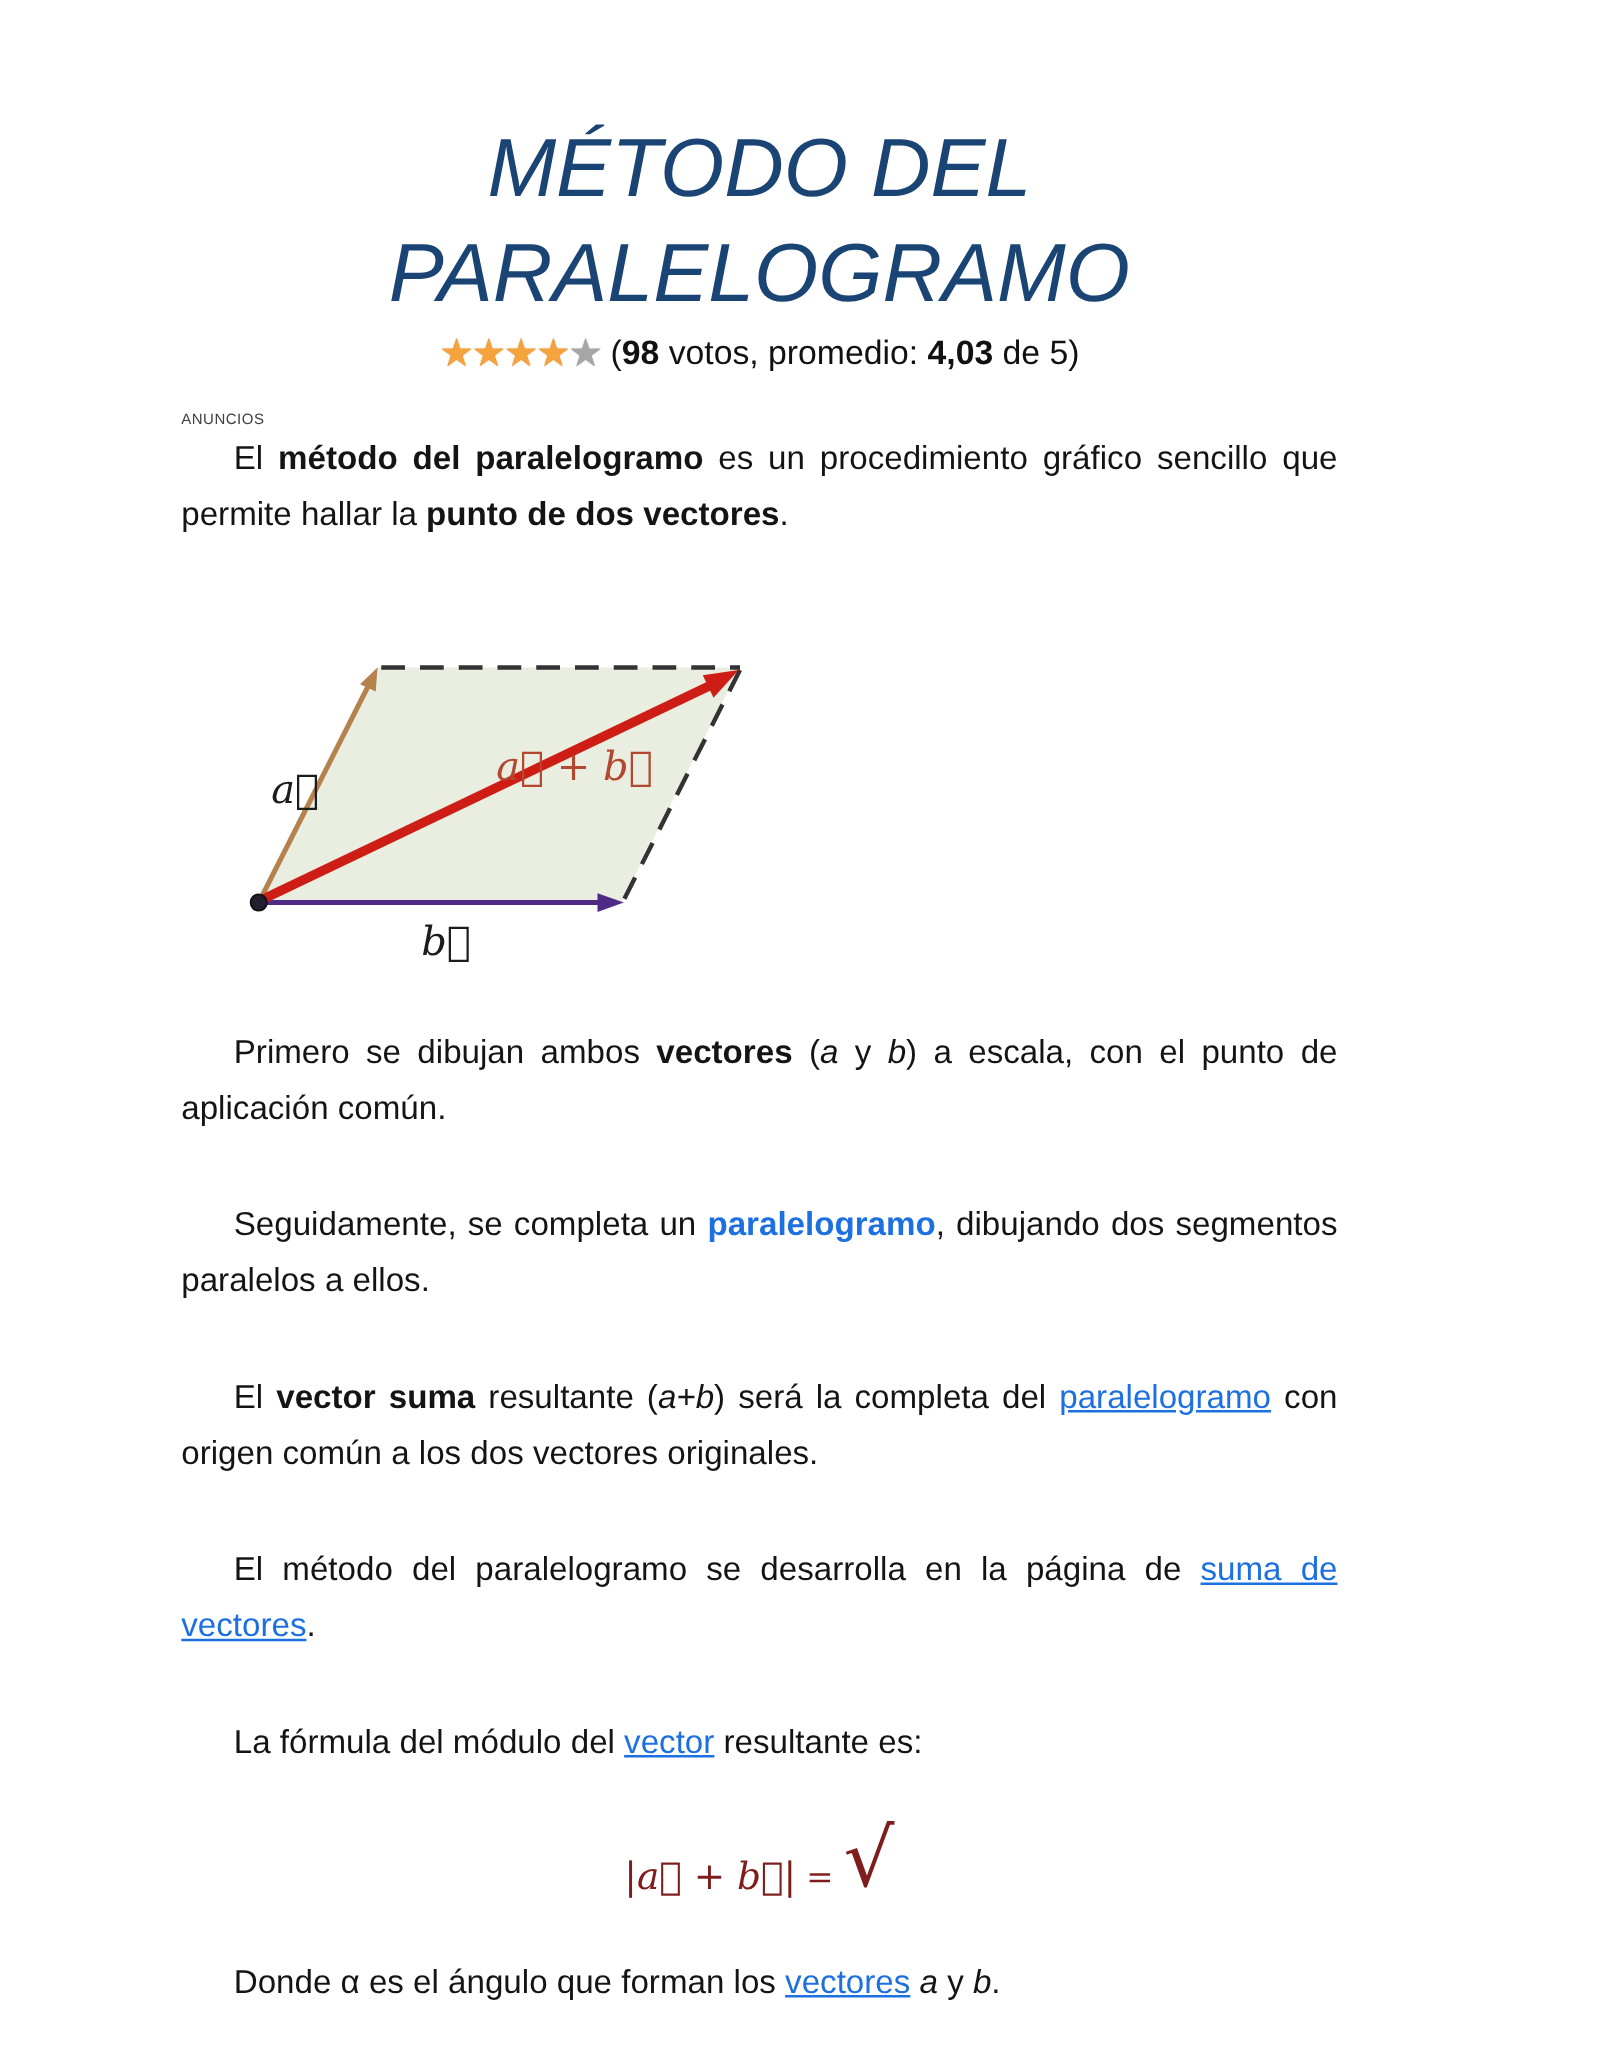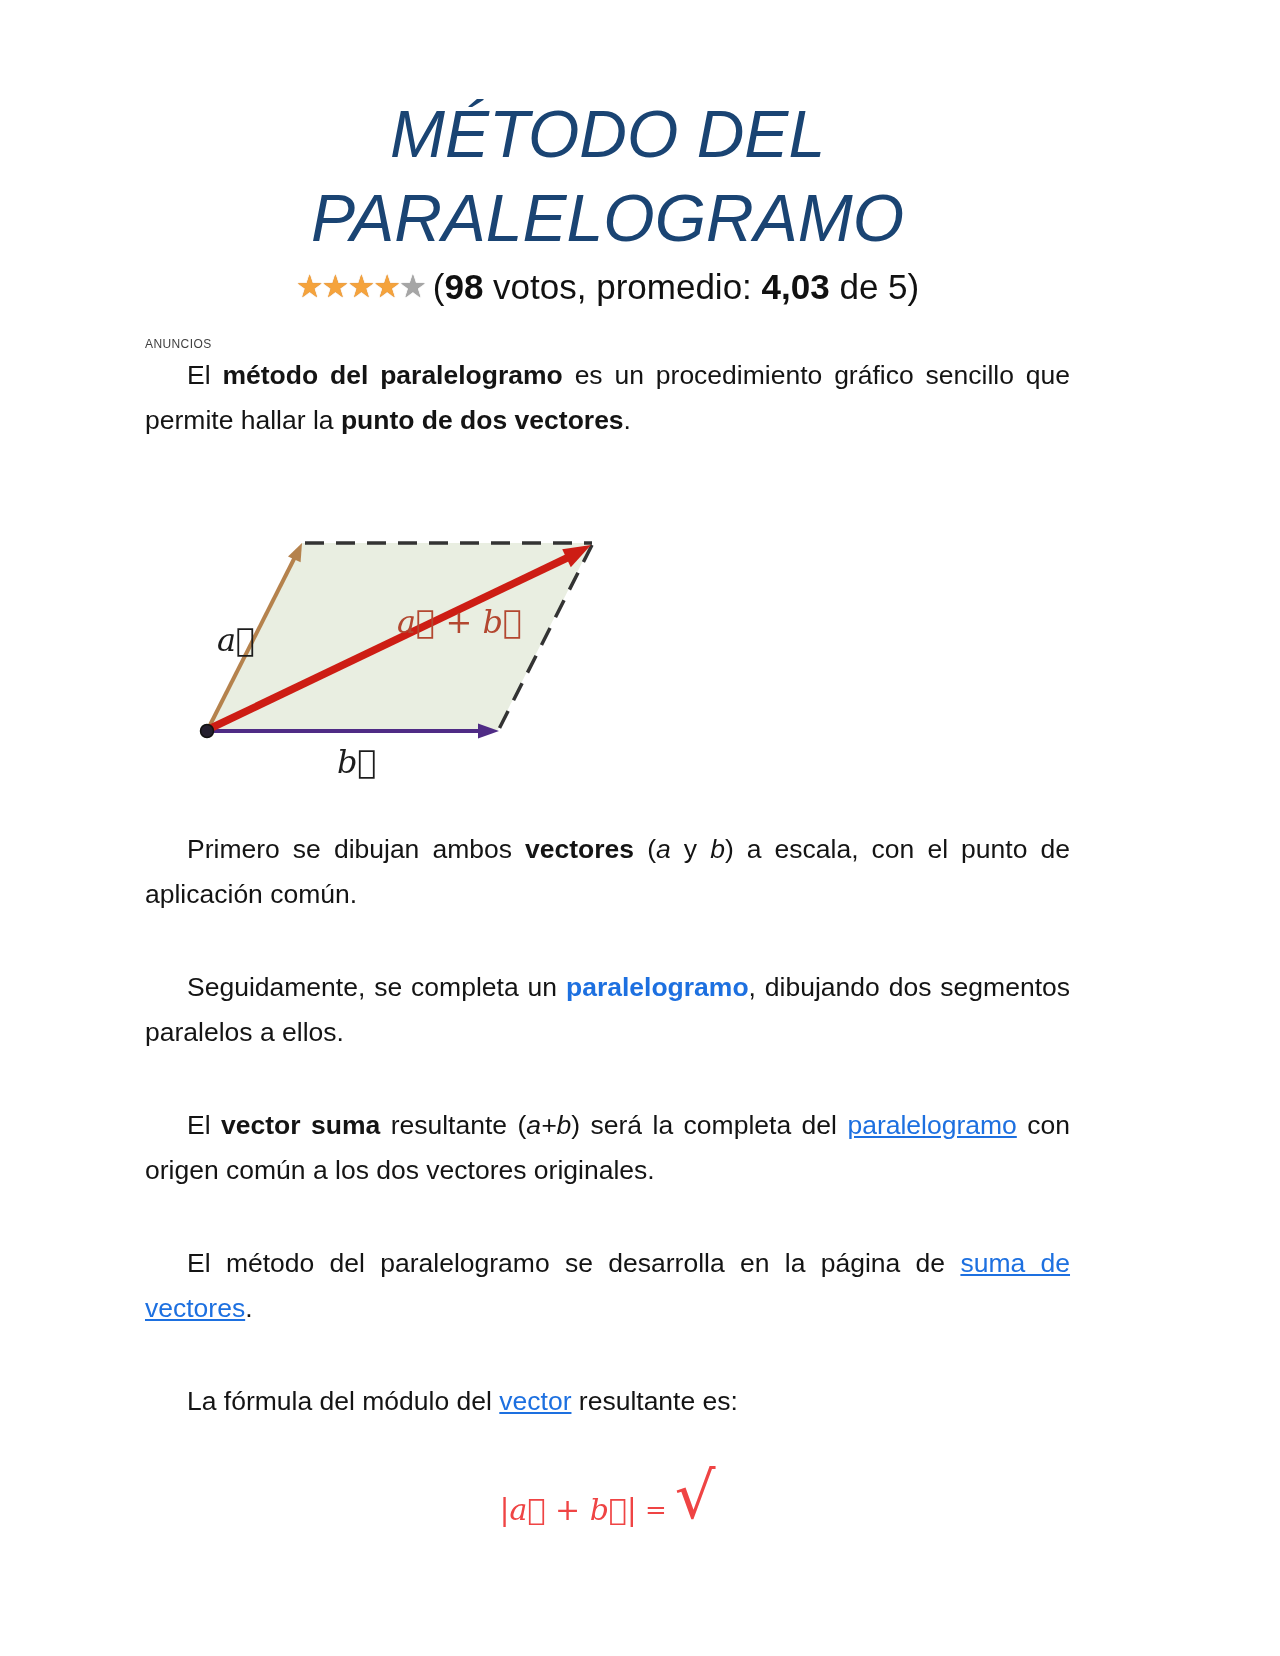--- a/index.html
+++ b/index.html
@@ -12,40 +12,40 @@
   h1.title{
     margin:92px 0 6px 0;text-align:center;font-weight:400;
     font-size:66px;line-height:1.28;color:#1a4473;letter-spacing:0px;font-style:italic;
   }
   
   .rating{display:flex;justify-content:center;align-items:center;margin:2px 0 0 0;}
   .stars{display:inline-flex;margin-right:8px;letter-spacing:-2px;}
   .star{font-size:31px;line-height:1;text-shadow:0 0 1px #c06a12;}
   .star.filled{color:#f5a33c;}
   .star.empty{color:#a6a6a6;text-shadow:0 0 1px #7d7d7d;}
-  .rating-text{font-size:35px;color:#111;}
+  .rating-text{font-size:27px;color:#111;}
   
   .ads{margin:30px 0 2px 0;font-size:12px;color:#3f3f3f;letter-spacing:.4px;}
   
   p.para{
     margin:0 0 48px 0;font-size:26.5px;line-height:1.7;text-align:justify;
     text-indent:42px;color:#141414;
   }
   p.para.tight{margin-bottom:46px;}
   .run-b{font-weight:bold;}
   .run-i{font-style:italic;}
   .run-link{color:#1d70e0;text-decoration:underline;cursor:pointer;}
   .run-blink{color:#1d70e0;font-weight:bold;cursor:pointer;}
   
   figure.diagram{margin:34px 0 44px 42px;padding:0;width:412px;}
   
   .formula-wrap{text-align:center;margin:40px 0 44px 0;}
   .formula-row{
     display:inline-flex;align-items:flex-start;
-    font-family:"DejaVu Serif","Liberation Serif",serif;font-style:italic;color:#ef4444;
+    font-family:"DejaVu Serif","Liberation Serif",serif;font-style:italic;color:#7f1d1d;
   }
   .f-lhs{font-size:30px;padding-top:22px;}
   .f-eq{font-size:26px;padding:25px 8px 0 8px;font-style:normal;}
   .sqrt{display:inline-flex;align-items:flex-start;}
   .radical{font-size:64px;line-height:52px;font-style:normal;font-weight:400;}
   .radicand{
     display:inline-block;border-top:3.5px solid #161616;margin-left:-9px;
     padding:9px 12px 0 4px;font-size:29px;white-space:nowrap;
   }
 </style>
@@ -109,14 +109,15 @@
   <div class="formula-wrap">
     <span class="formula-row">
       <span class="f-lhs">|a⃗ + b⃗|</span>
       <span class="f-eq">=</span>
       <span class="sqrt">
         <span class="radical">√</span>
       </span>
     </span>
   </div>
 
+  <p class="para"><span>Donde α es el ángulo que forman los </span><span class="run-link">vectores</span><span> </span><span class="run-i">a</span><span> y </span><span class="run-i">b</span><span>.</span></p>
 
 </div>
 
 </body></html>

